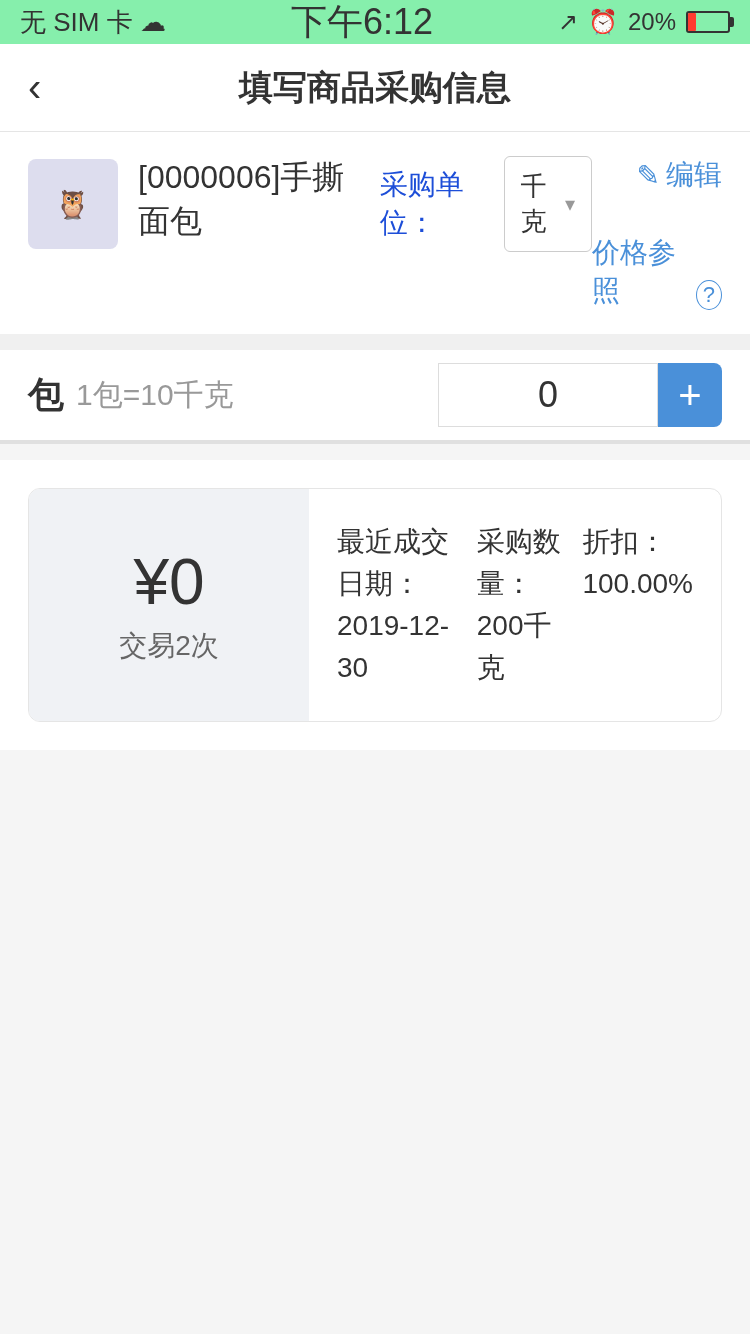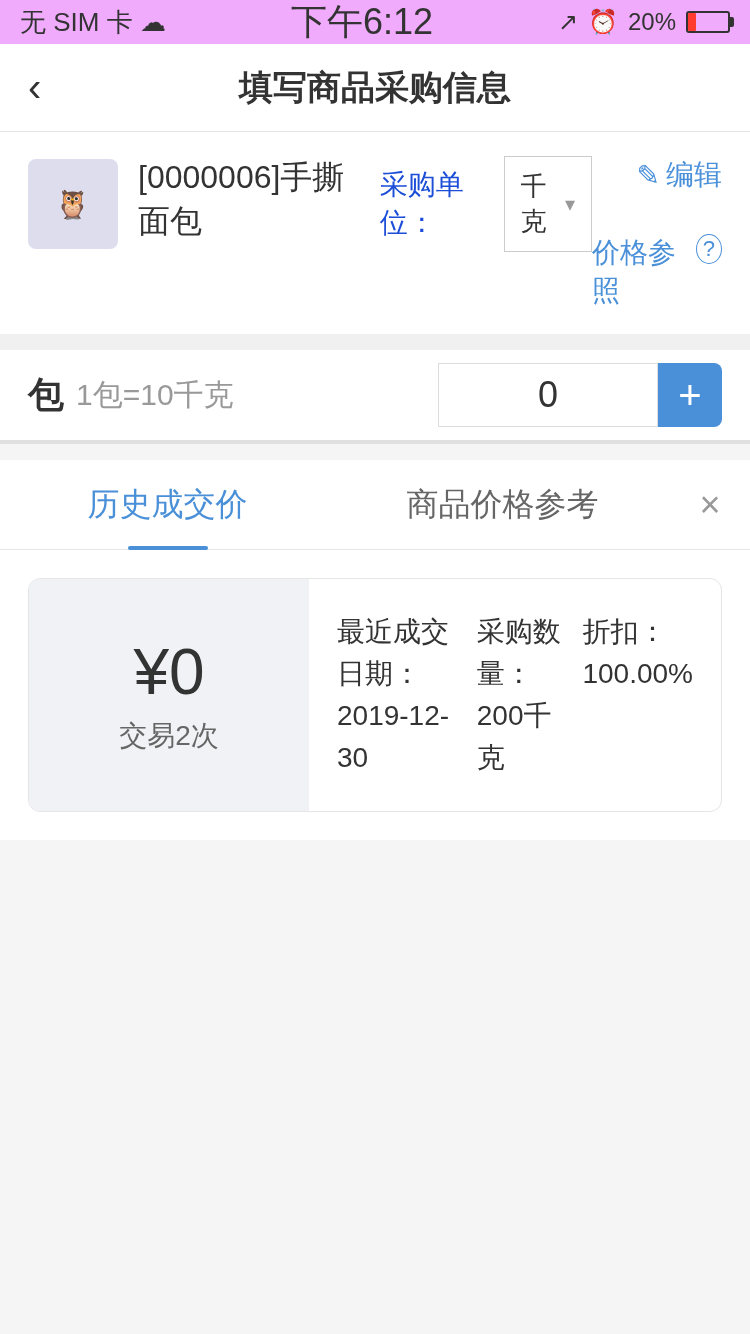--- a/index.html
+++ b/index.html
@@ -9,21 +9,21 @@
       min-height: 1334px;
       font-family: -apple-system, "PingFang SC", "Helvetica Neue", sans-serif;
       background: #f5f5f5;
       color: #333;
     }
 
     
     .status-bar {
       width: 750px;
       height: 44px;
-      background: #f0abfc;
+      background: #86efac;
       display: flex;
       align-items: center;
       justify-content: space-between;
       padding: 0 20px;
       font-size: 26px;
     }
     .status-left {
       display: flex;
       align-items: center;
       gap: 8px;
@@ -131,21 +131,21 @@
       align-items: center;
       gap: 12px;
       font-size: 28px;
       color: #666;
     }
     .unit-label {
       color: #1d4ed8;
     }
     .unit-selector {
       border: 1px solid #ccc;
-      border-radius: 0;
+      border-radius: 6px;
       padding: 12px 16px;
       font-size: 26px;
       color: #333;
       background: #fff;
       display: flex;
       align-items: center;
       gap: 6px;
     }
     .unit-selector-arrow {
       font-size: 20px;
@@ -155,21 +155,21 @@
       color: #4a90d9;
       font-size: 28px;
       display: flex;
       align-items: center;
       gap: 6px;
     }
     .price-ref-btn {
       color: #4a90d9;
       font-size: 28px;
       display: flex;
-      align-items: flex-start;
+      align-items: flex-end;
       gap: 8px;
     }
 
     
     .section-divider {
       height: 16px;
       background: #f0f0f0;
     }
 
     
@@ -380,30 +380,20 @@
   </div>
   <div class="quantity-controls">
     <div class="quantity-input-box">0</div>
     <div class="quantity-plus-btn">+</div>
   </div>
 </div>
 
 <div style="height:4px; background:#e0e0e0;"></div>
 
 <div class="tabs-section">
-  <div class="tabs-header">
-    <div class="tab-item active">
-      <span>历史成交价</span>
-      <div class="tab-underline"></div>
-    </div>
-    <div class="tab-item inactive">
-      <span>商品价格参考</span>
-    </div>
-    <div class="tab-close-btn">×</div>
-  </div>
 
   <div class="history-content">
     <div class="price-card">
       <div class="price-card-left">
         <div class="price-value">¥0</div>
         <div class="price-transactions">交易2次</div>
       </div>
       <div class="price-card-right">
         <div class="price-detail-item">最近成交日期：2019-12-30</div>
         <div class="price-detail-item">采购数量：200千克</div>

